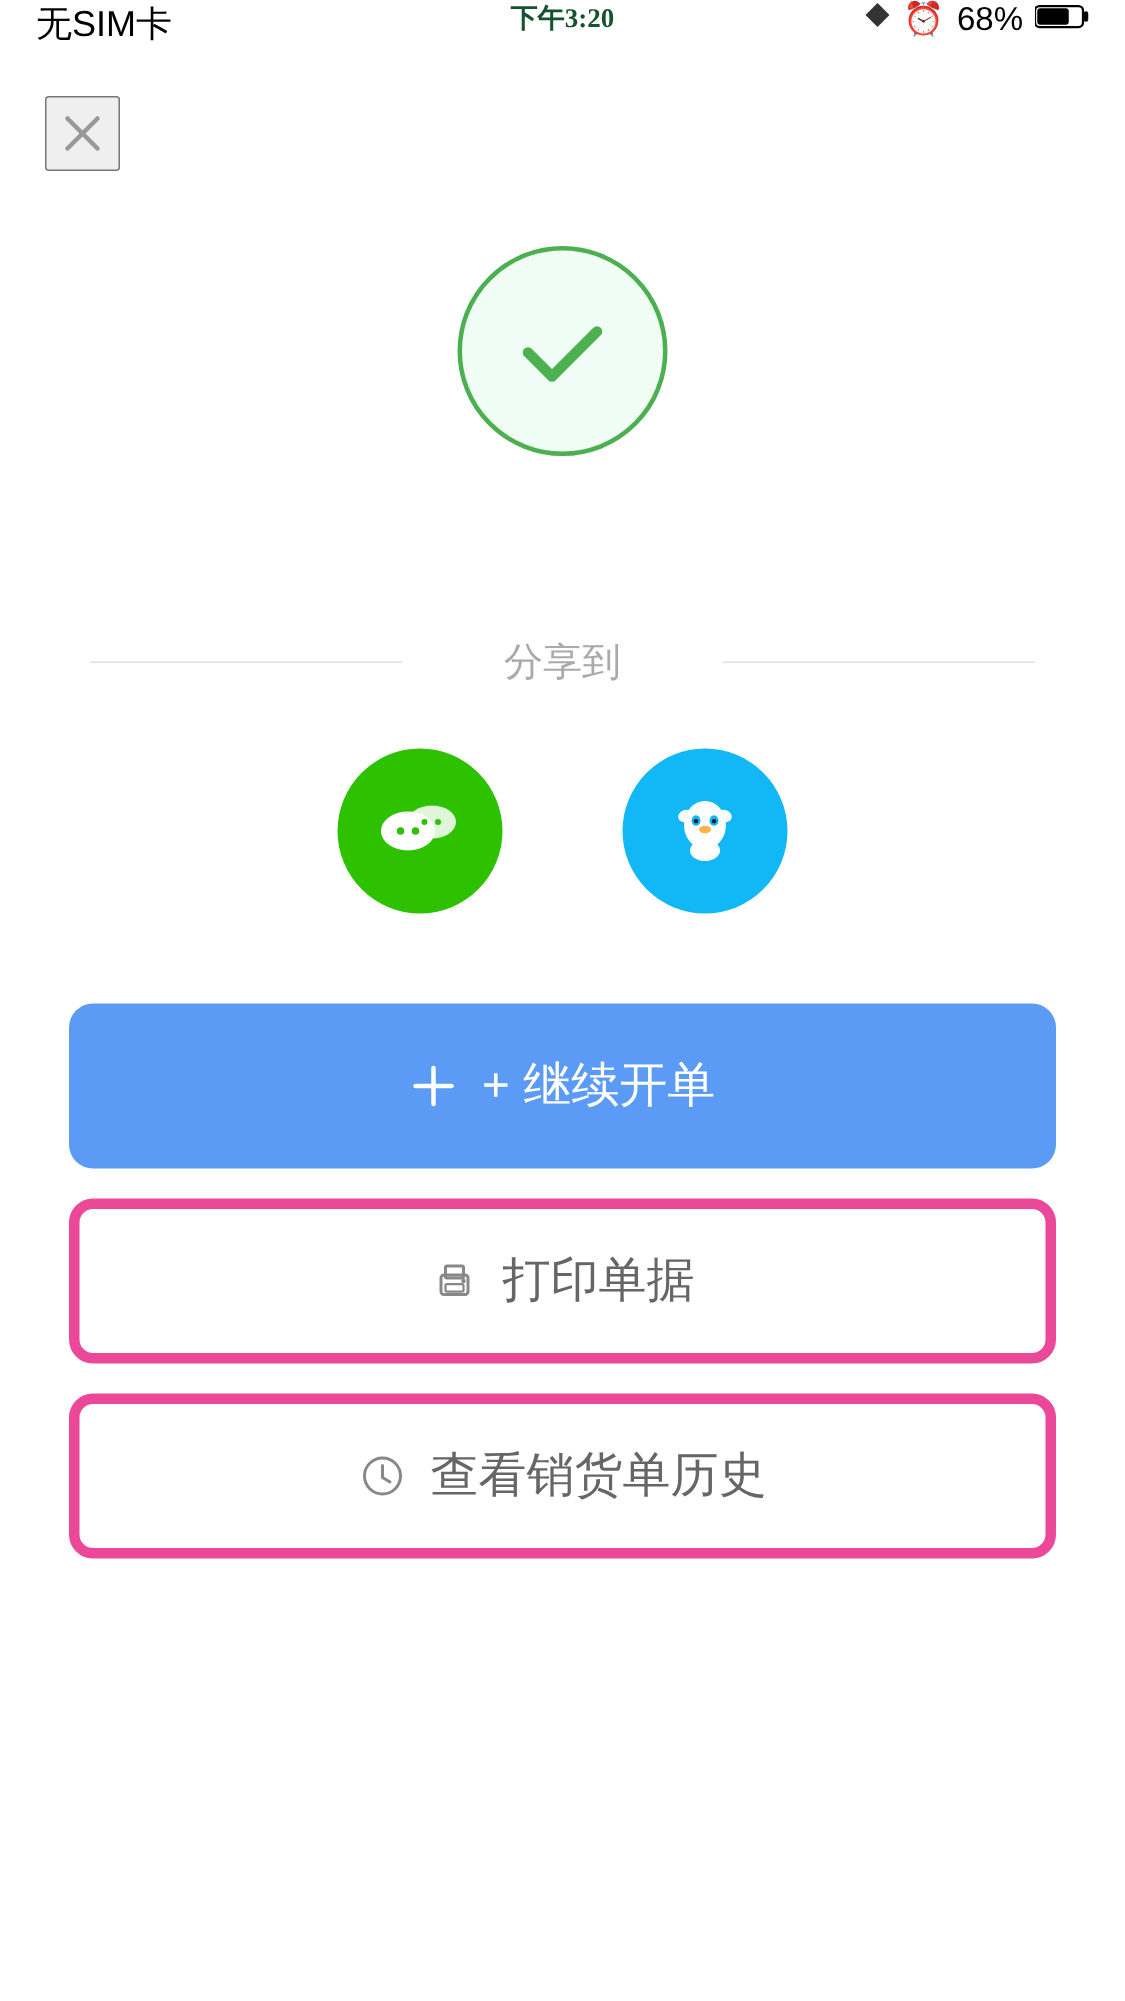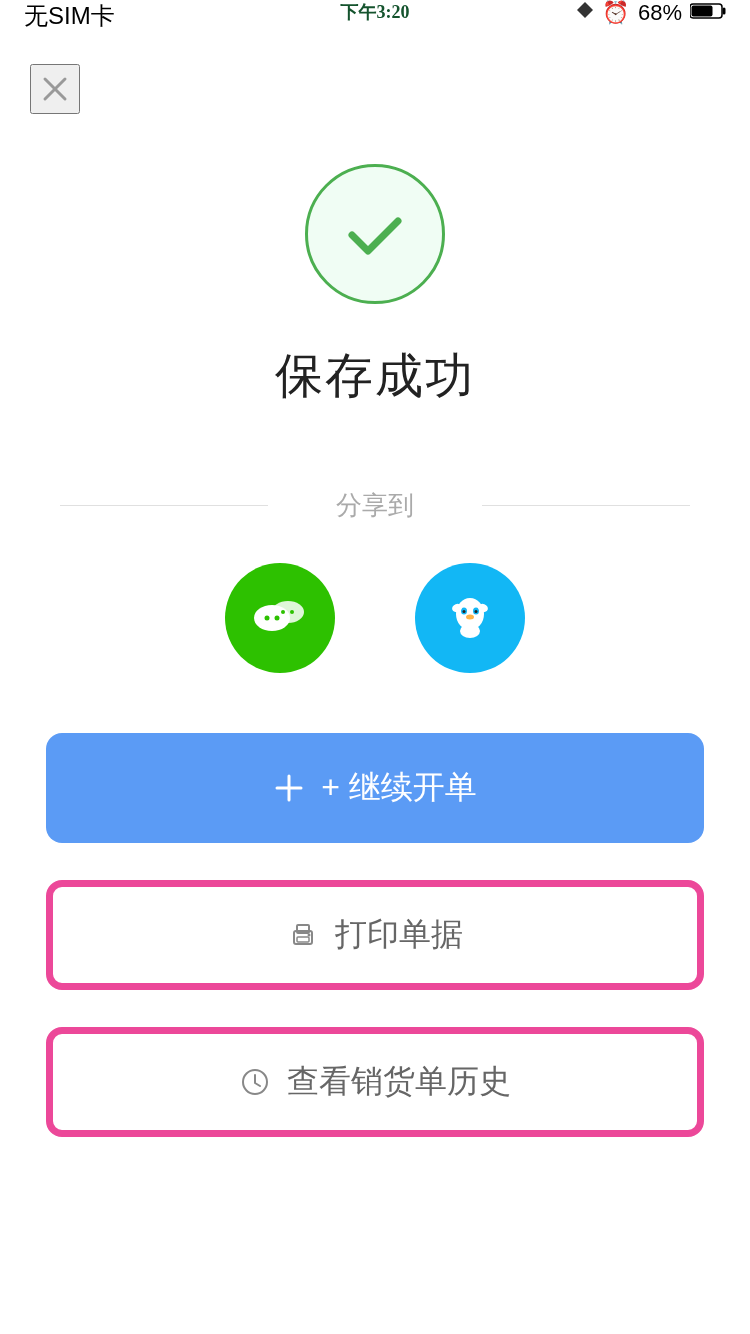--- a/index.html
+++ b/index.html
@@ -128,21 +128,21 @@
     }
     .share-icon-btn.wechat { background: #2DC100; }
     .share-icon-btn.qq { background: #12B7F5; }
 
     
     .actions {
       width: 100%;
       padding: 0 46px;
       display: flex;
       flex-direction: column;
-      gap: 37px;
+      gap: 20px;
     }
     .action-btn {
       width: 100%;
       height: 110px;
       border-radius: 16px;
       border: none;
       font-size: 32px;
       display: flex;
       align-items: center;
       justify-content: center;
@@ -202,21 +202,20 @@
     </svg>
   </button>
 </div>
 
 <div class="success-section">
   <div class="check-circle">
     <svg viewBox="0 0 70 70" fill="none">
       <polyline points="12,36 28,52 58,22" stroke="#4CAF50" stroke-width="7" stroke-linecap="round" stroke-linejoin="round" fill="none"></polyline>
     </svg>
   </div>
-  <div class="success-title">保存成功</div>
 </div>
 
 <div class="share-divider">
   <div class="line"></div>
   <span class="label">分享到</span>
   <div class="line"></div>
 </div>
 
 <div class="share-icons">
   <button class="share-icon-btn wechat">

